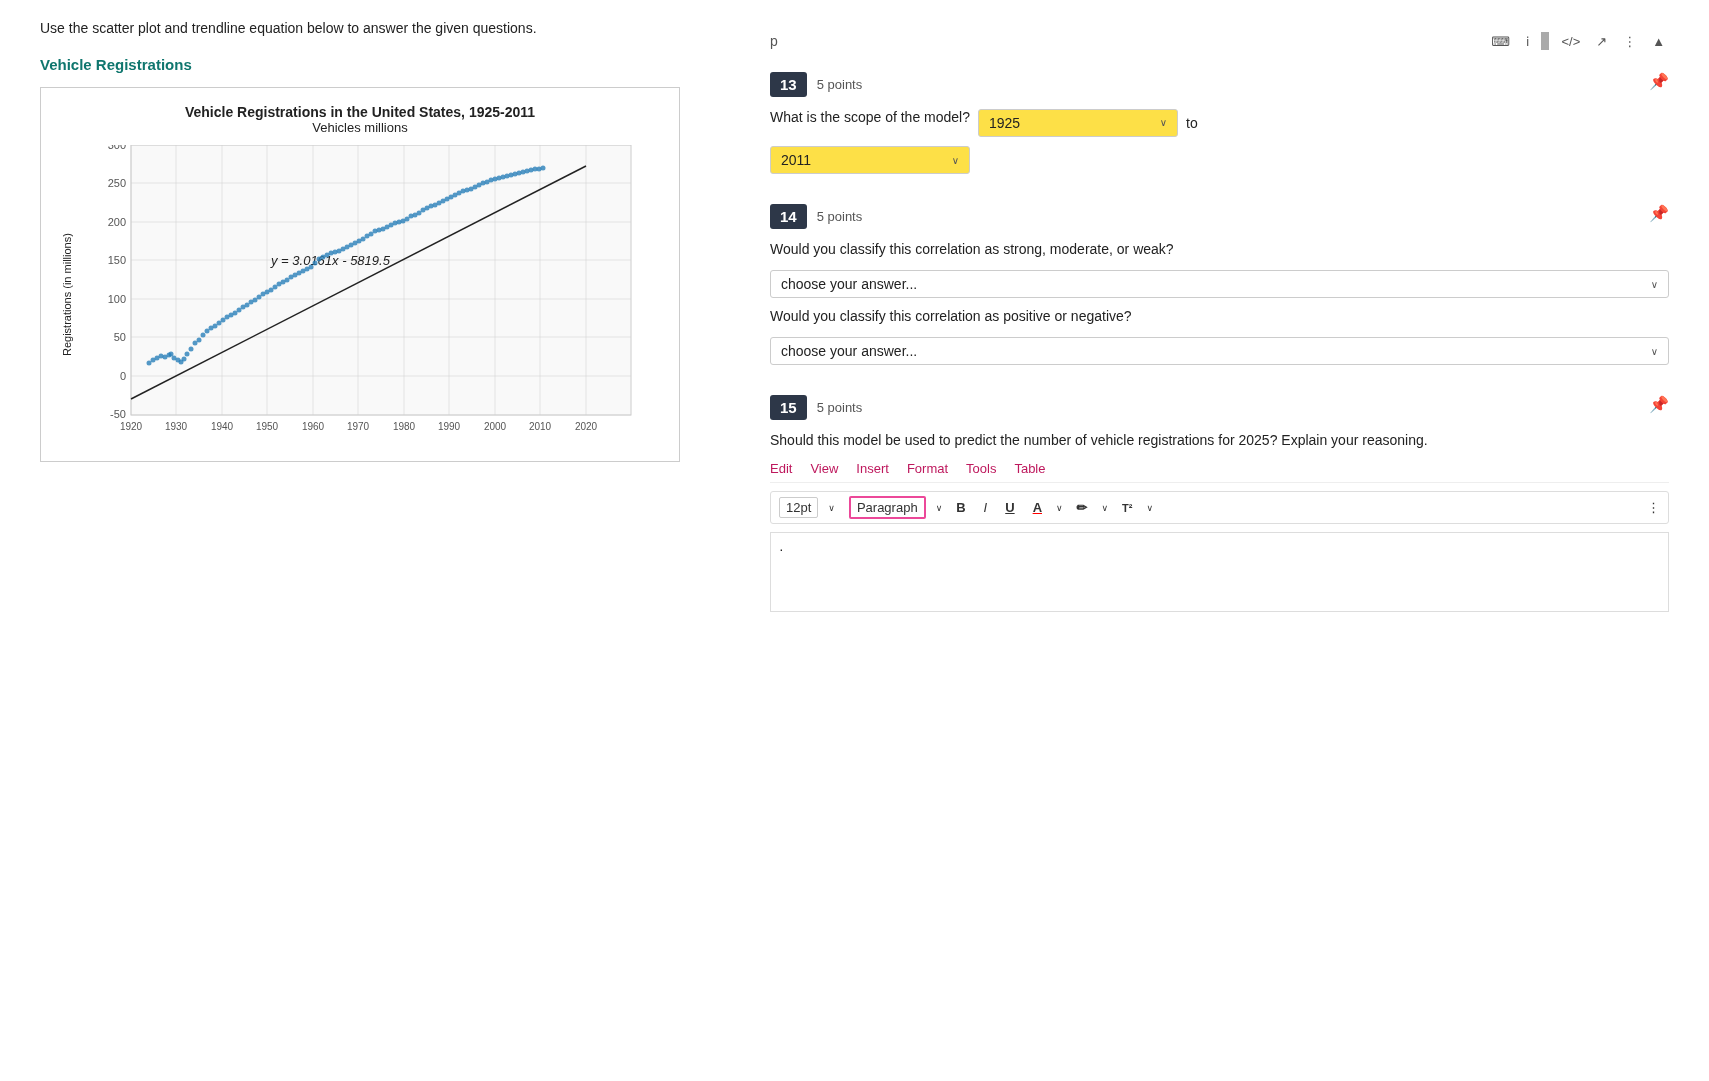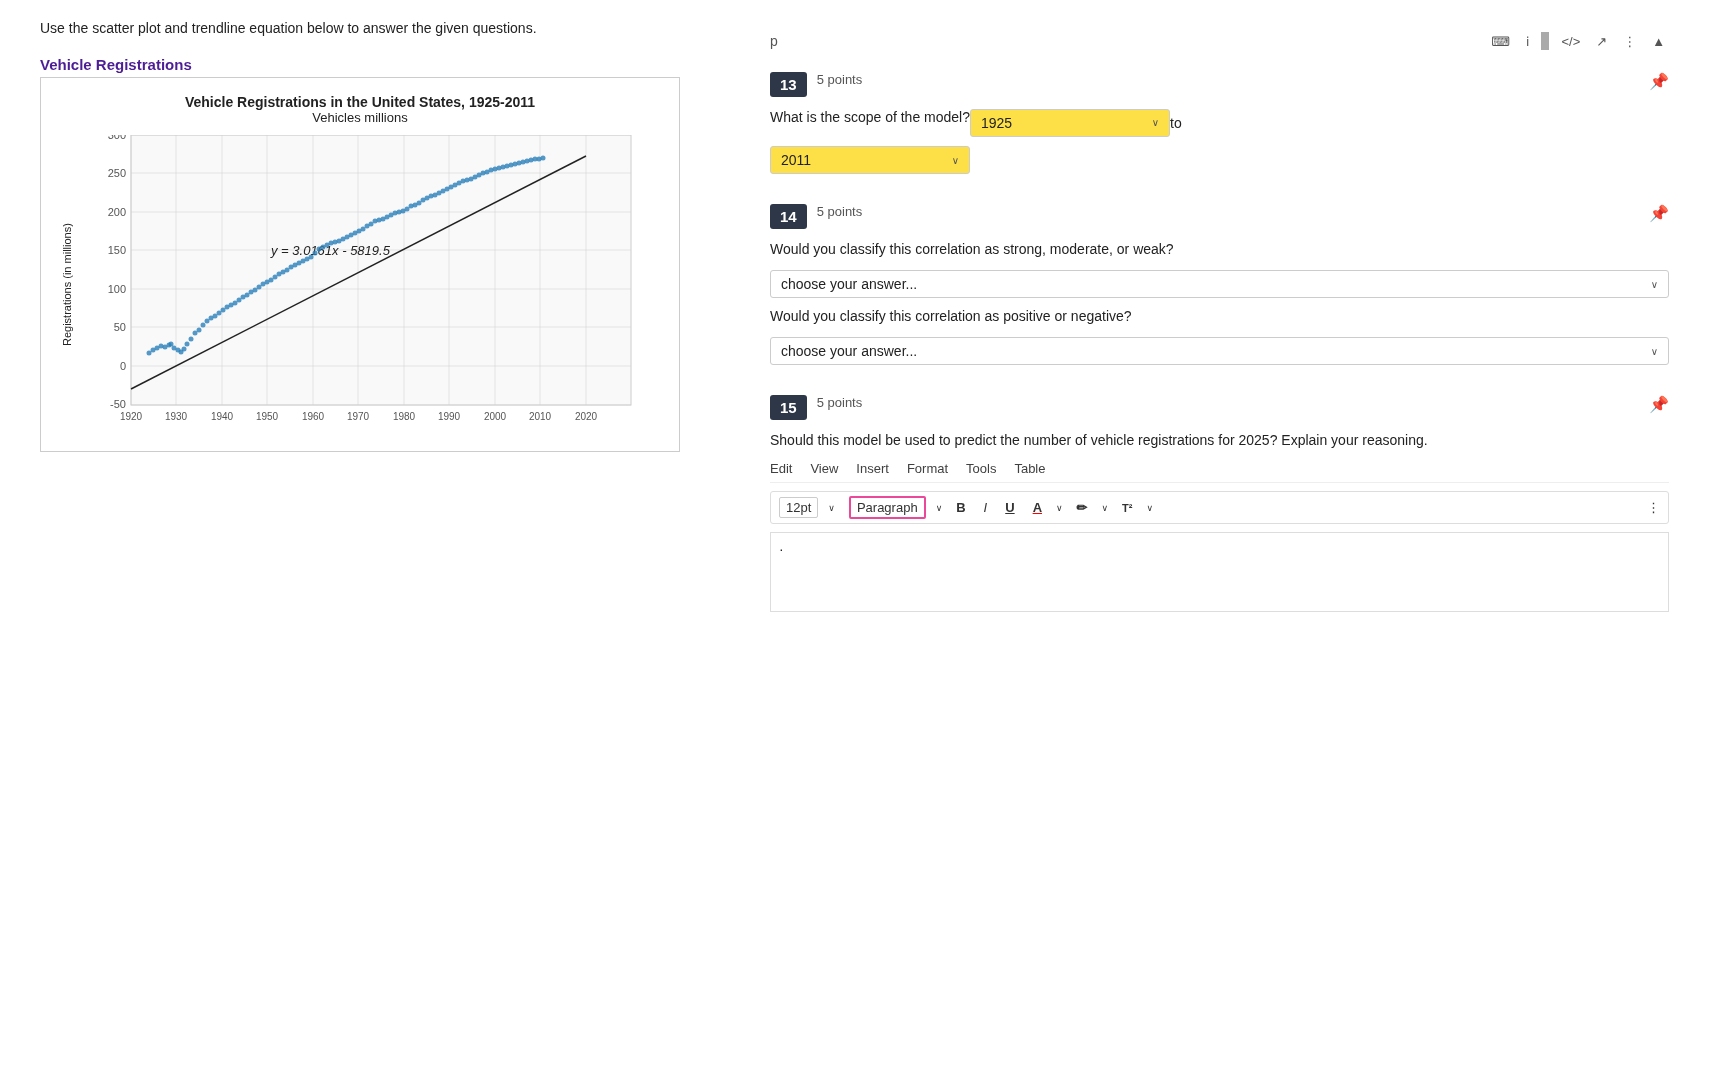--- a/index.html
+++ b/index.html
@@ -24,22 +24,22 @@
       padding-top: 10px;
     }
     .instruction-text {
       font-size: 14px;
       color: #222;
       margin-bottom: 20px;
     }
     .chart-title-label {
       font-weight: bold;
       font-size: 15px;
-      margin-bottom: 4px;
-      color: #4c1d95;
+      margin-bottom: 14px;
+      color: #0f766e;
     }
     .chart-container {
       border: 1px solid #ccc;
       padding: 16px;
       background: #fff;
       width: 640px;
     }
     .chart-main-title {
       text-align: center;
       font-size: 14px;
@@ -104,20 +104,21 @@
       width: 1px;
       height: 18px;
       background: #aaa;
       display: inline-block;
     }
     .question-block {
       margin-bottom: 30px;
     }
     .question-header {
       display: flex;
+      align-items: center;
       gap: 10px;
       margin-bottom: 10px;
       position: relative;
     }
     .question-number {
       background: #2d3748;
       color: #fff;
       font-weight: bold;
       font-size: 15px;
       padding: 4px 10px;
@@ -136,20 +137,21 @@
       cursor: pointer;
     }
     .question-text {
       font-size: 14px;
       margin-bottom: 10px;
       line-height: 1.5;
     }
     .scope-row {
       display: flex;
       align-items: center;
+      gap: 8px;
       margin-bottom: 8px;
       flex-wrap: wrap;
     }
     .scope-dropdown {
       border: 1px solid #ccc;
       padding: 5px 10px;
       border-radius: 3px;
       font-size: 14px;
       background: #fde047;
       cursor: pointer;
@@ -180,21 +182,21 @@
     }
     .chevron {
       font-size: 10px;
       color: #555;
       margin-left: auto;
     }
     .editor-toolbar-main {
       display: flex;
       gap: 18px;
       font-size: 13px;
-      color: #404040;
+      color: #be185d;
       border-bottom: 1px solid #eee;
       padding-bottom: 6px;
       margin-bottom: 8px;
     }
     .editor-toolbar-main span {
       cursor: pointer;
     }
     .editor-format-bar {
       display: flex;
       align-items: center;

